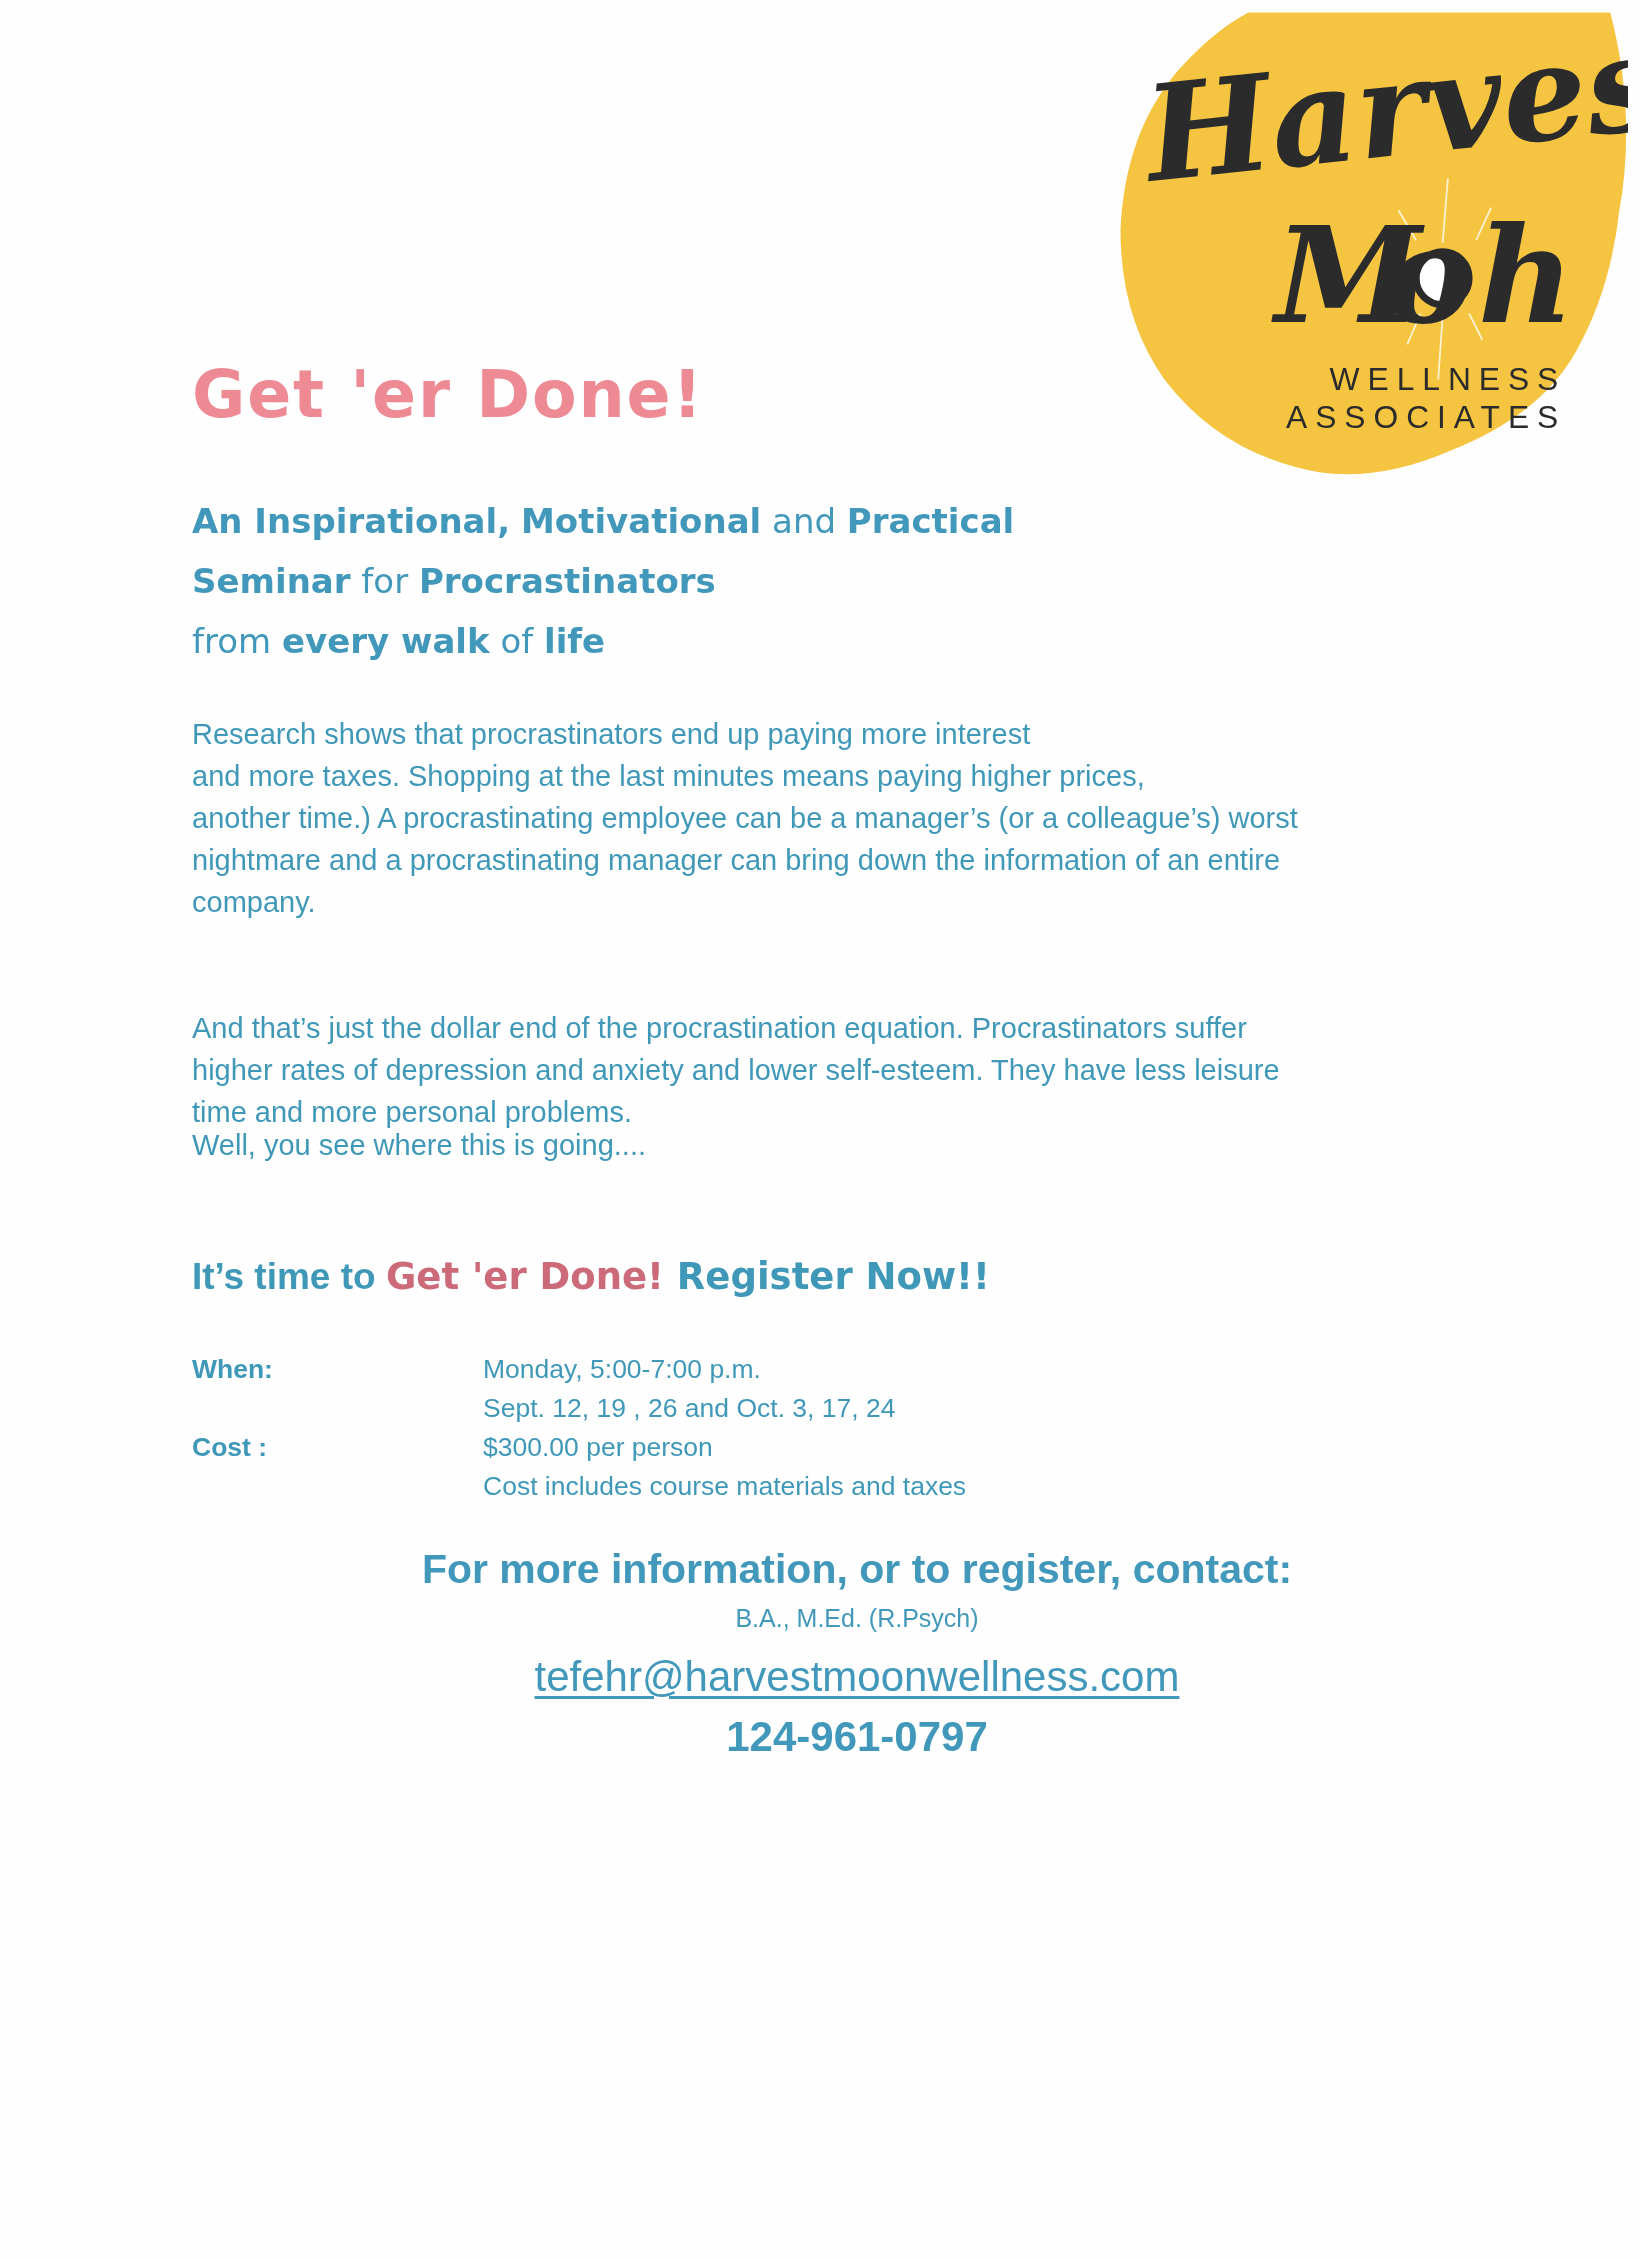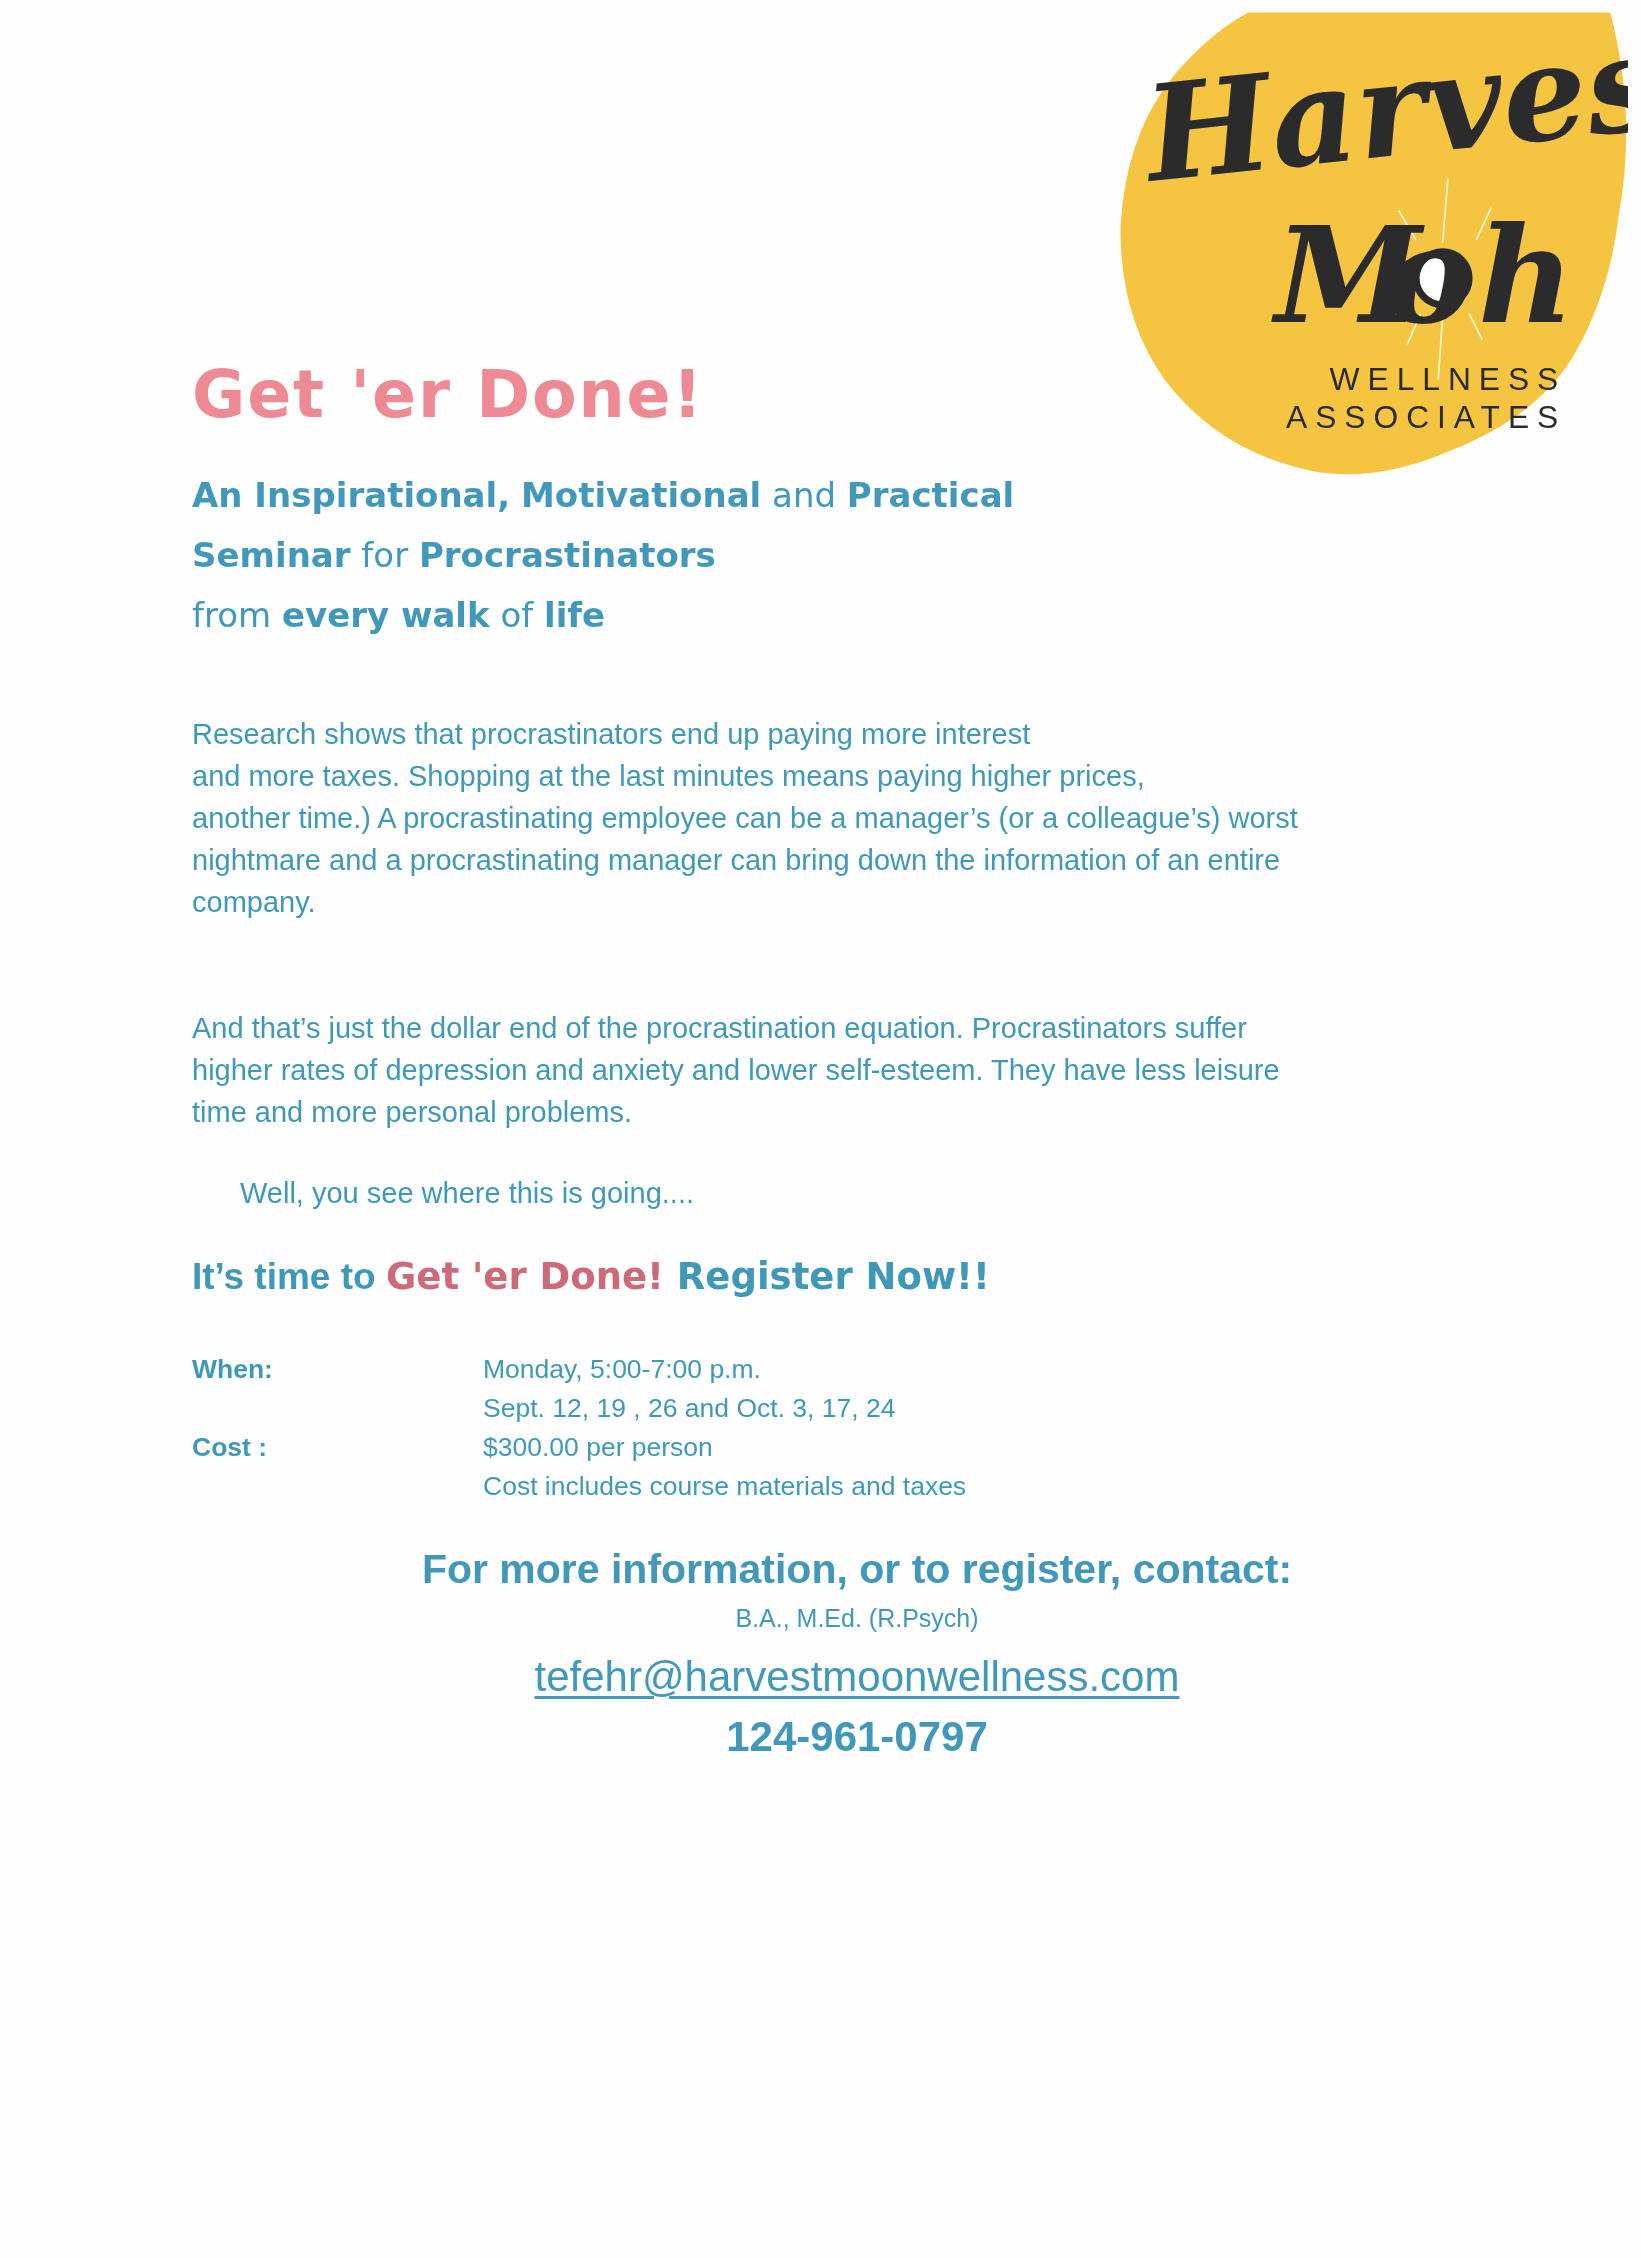--- a/index.html
+++ b/index.html
@@ -9,35 +9,35 @@
   .logo { position: absolute; left: 1116px; top: 8.8px; width: 512px; height: 481px; }
   .logo svg { width: 100%; height: 100%; display: block; }
 
   .title {
     position: absolute; left: 192px; top: 357px;
     font-family: "DejaVu Sans", sans-serif; font-weight: bold;
     font-size: 65px; color: #ee8a93; letter-spacing: 1.8px;
   }
 
   .subtitle {
-    position: absolute; left: 192px; top: 465px;
+    position: absolute; left: 192px; top: 491px;
     font-family: "DejaVu Sans", sans-serif; font-size: 34px; line-height: 60px;
     color: #4198bb;
   }
   .subtitle b { font-weight: bold; }
   .subtitle span.light { font-weight: normal; }
 
   .body {
     position: absolute; left: 192px; width: 1270px;
     font-family: "Liberation Sans", sans-serif; font-size: 29px; line-height: 42px;
     color: #3f98b8;
   }
   .p1 { top: 713px; }
   .p2 { top: 1007px; }
-  .p3 { top: 1172px; margin-left: 48px; }
+  .p3 { top: 1124px; }
 
   .cta {
     position: absolute; left: 192px; top: 1255px;
     font-size: 37px; font-weight: bold; color: #3f98b8;
     font-family: "Liberation Sans", sans-serif;
   }
   .cta .hl { color: #cc6a79; font-family: "DejaVu Sans", sans-serif; }
   .cta .rn { font-family: "DejaVu Sans", sans-serif; }
 
   .details { position: absolute; left: 192px; top: 1350px; font-size: 26.5px; line-height: 39px; color: #3f98b8; }

